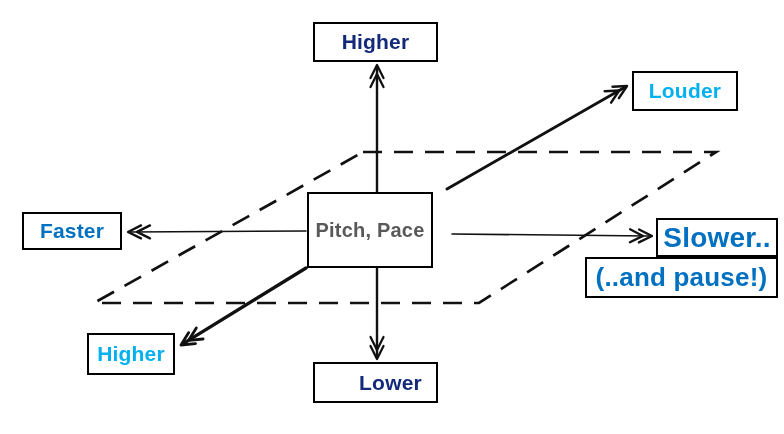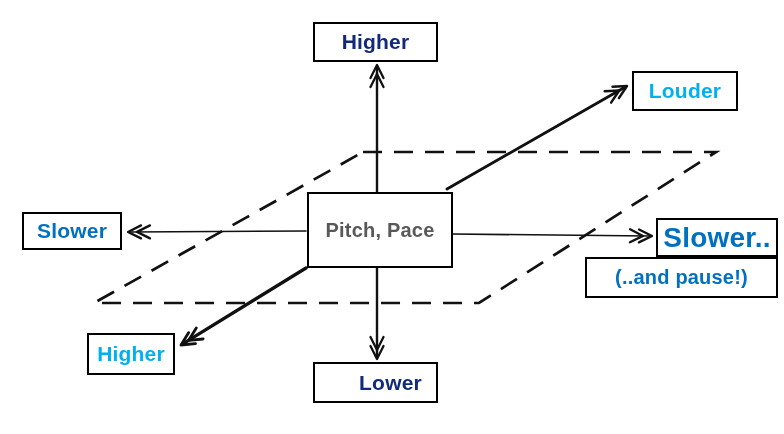--- a/index.html
+++ b/index.html
@@ -69,34 +69,34 @@
 
   <div class="nbox" style="left:313px;top:22px;width:125px;height:40px;font-size:21px;">
     <span class="lbl" style="color: rgb(19, 41, 122);">Higher</span>
   </div>
 
   <div class="nbox" style="left:632px;top:71px;width:106px;height:40px;font-size:21px;">
     <span class="lbl" style="color: rgb(0, 176, 240);">Louder</span>
   </div>
 
   <div class="nbox" style="left:22px;top:212px;width:100px;height:38px;font-size:21px;">
-    <span class="lbl" style="color: rgb(0, 112, 192);">Slower</span>
+    <span class="lbl" style="color: rgb(0, 112, 192);">Faster</span>
   </div>
 
-  <div class="nbox" style="left:307px;top:192px;width:146px;height:76px;font-size:20px;">
+  <div class="nbox" style="left:307px;top:192px;width:126px;height:76px;font-size:20px;">
     <div class="center-lines">
       <div style="color: rgb(89, 89, 89);">Pitch, Pace</div>
     </div>
   </div>
 
   <div class="nbox" style="left:656px;top:218px;width:122px;height:39px;font-size:28px;">
     <span class="lbl" style="color: rgb(0, 112, 192);">Slower..</span>
   </div>
 
-  <div class="nbox" style="left:585px;top:257px;width:193px;height:41px;font-size:20px;">
+  <div class="nbox" style="left:585px;top:257px;width:193px;height:41px;font-size:26px;">
     <span class="lbl" style="color: rgb(0, 112, 192);">(..and pause!)</span>
   </div>
 
   <div class="nbox" style="left:87px;top:333px;width:88px;height:42px;font-size:21px;">
     <span class="lbl" style="color: rgb(0, 176, 240);">Higher</span>
   </div>
 
   <div class="nbox" style="left:313px;top:362px;width:125px;height:41px;font-size:21px;">
     <span class="lbl" style="color: rgb(19, 41, 122); margin-left: 30px;">Lower</span>
   </div>

